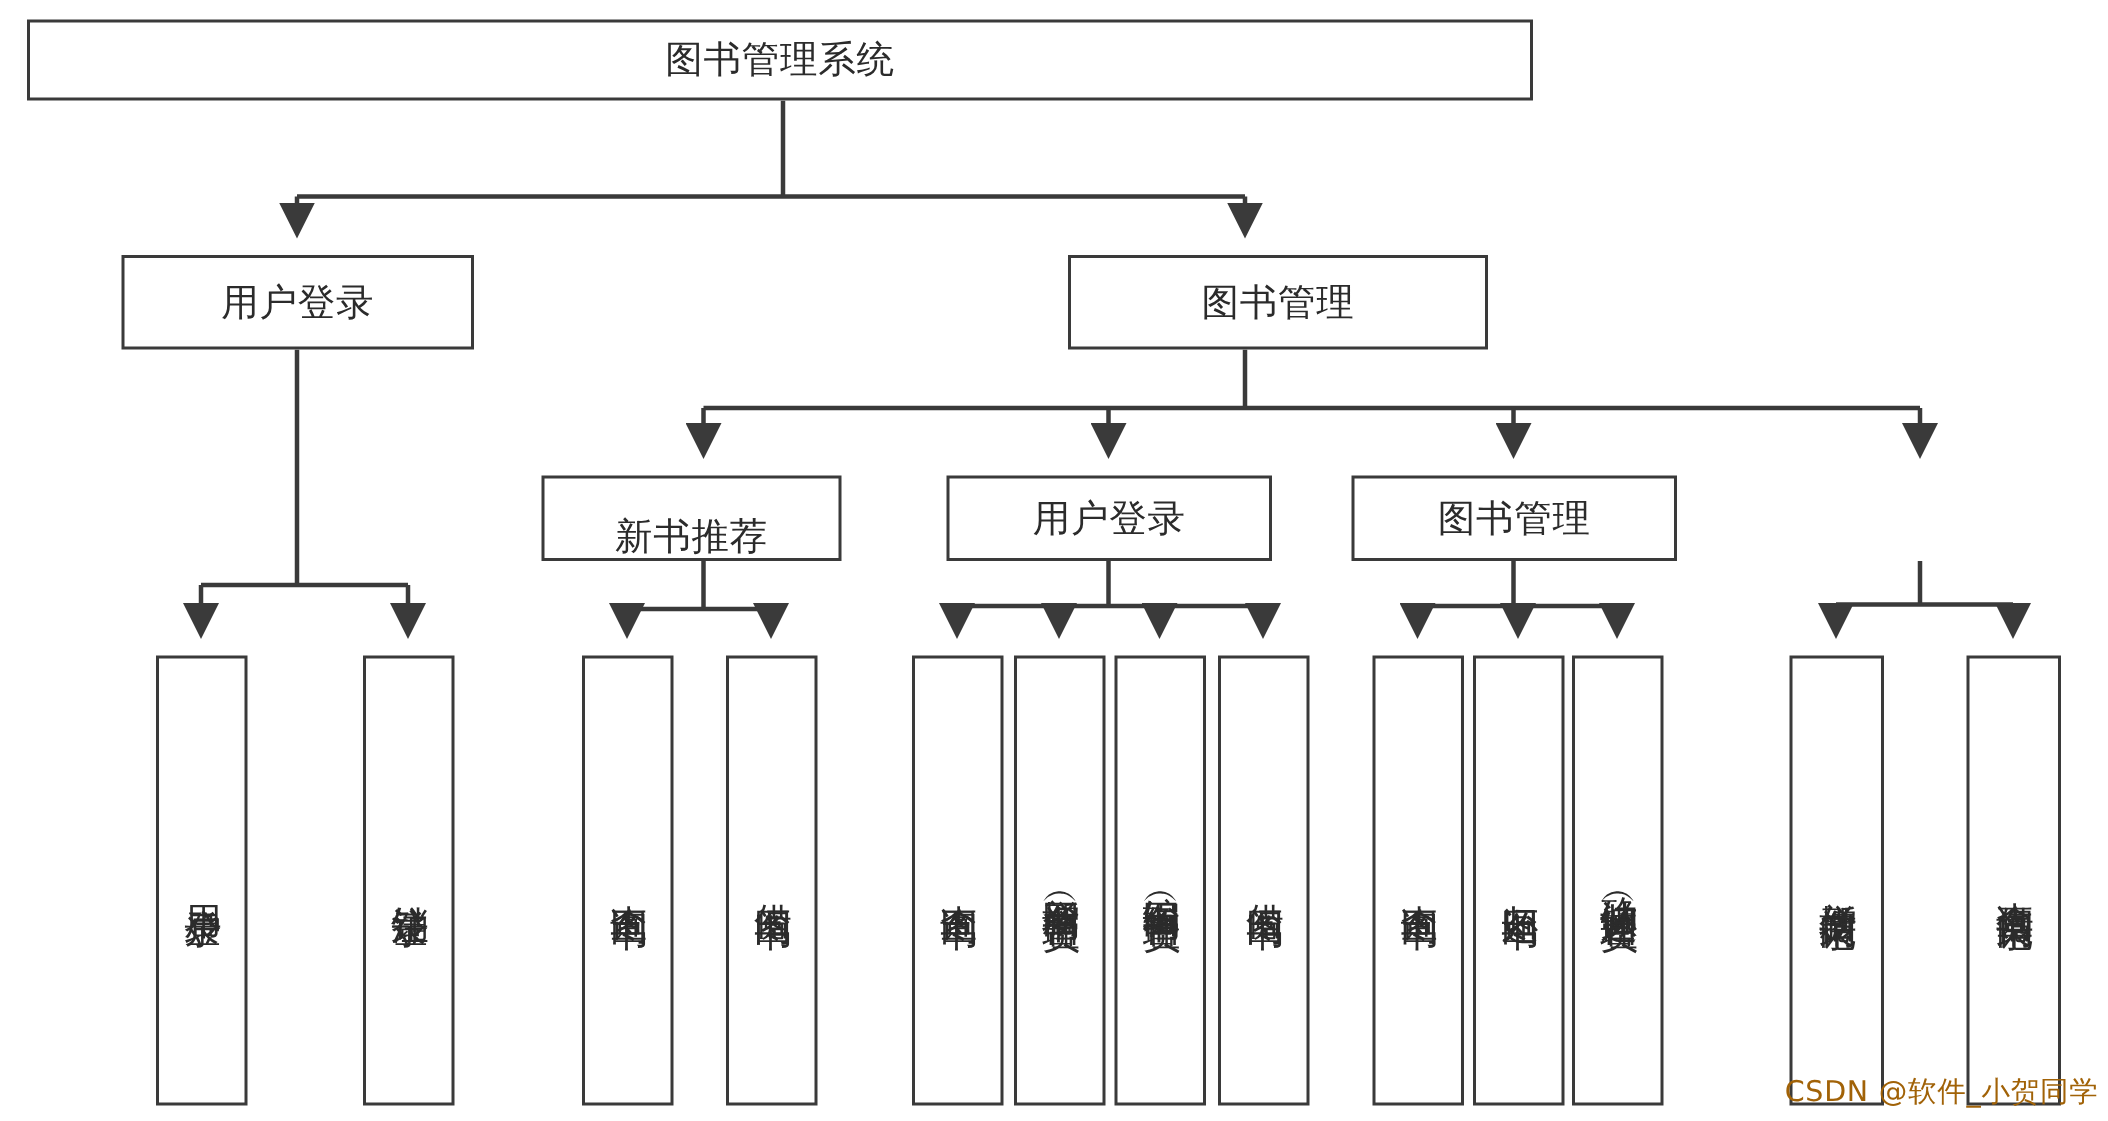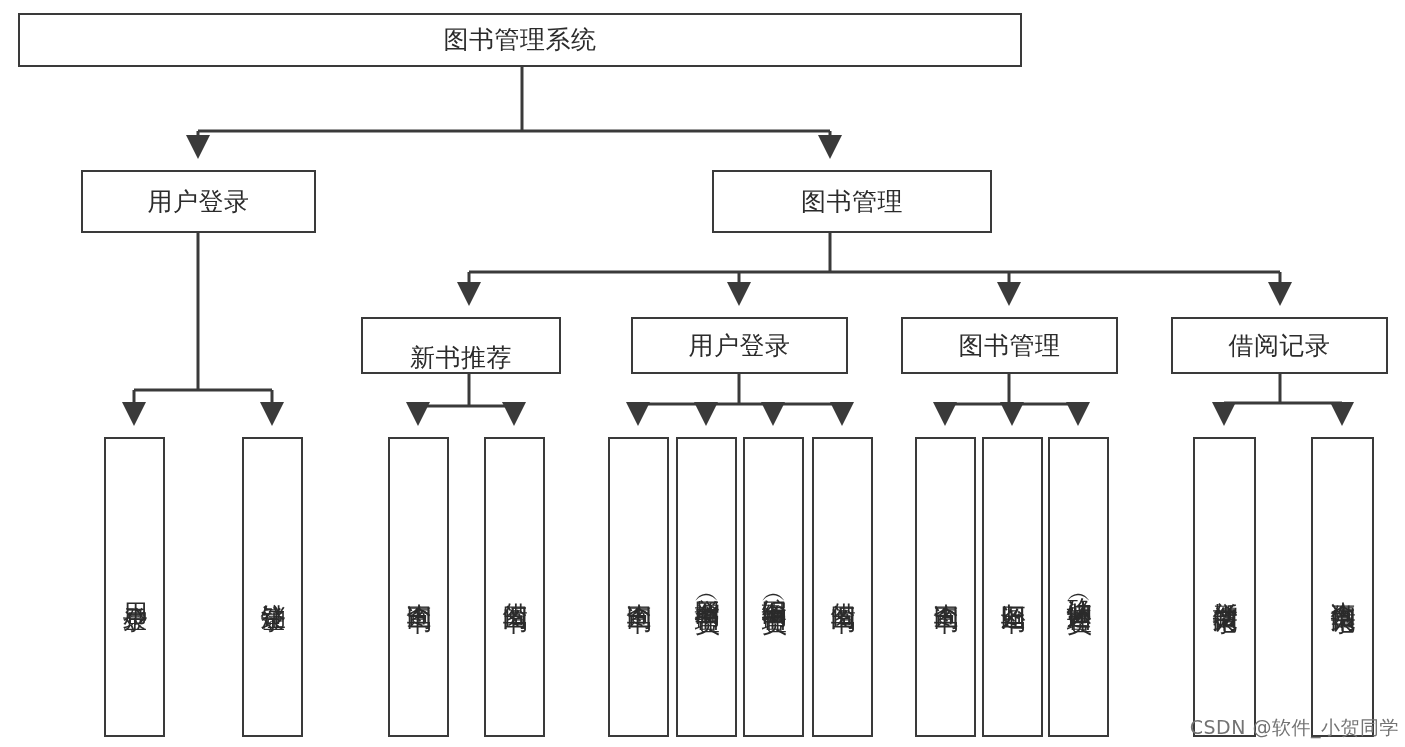--- a/index.html
+++ b/index.html
@@ -60,21 +60,21 @@
     line-height: 1.22;
     letter-spacing: 2px;
     white-space: nowrap;
     text-align: center;
   }
   .watermark {
     position: absolute;
     right: 6px;
     bottom: 6px;
     font-size: 19px;
-    color: #737373;
+    color: #a16207;
     letter-spacing: 0.5px;
     white-space: nowrap;
   }
 </style>
 </head>
 <body>
 
 <div id="canvas">
 
   <svg class="wires" viewBox="0 0 1405 747" xmlns="http://www.w3.org/2000/svg">
@@ -144,23 +144,20 @@
   </div>
 
   <div class="node h" style="left:631px; top:317px; width:217px; height:57px;">
     <span class="label">用户登录</span>
   </div>
 
   <div class="node h" style="left:901px; top:317px; width:217px; height:57px;">
     <span class="label">图书管理</span>
   </div>
 
-  <div class="node h" style="left:1171px; top:317px; width:217px; height:57px;">
-    <span class="label">借阅记录</span>
-  </div>
 
   <div class="node v" style="left:104px; top:437px; width:61px; height:300px;">
     <span class="label">用户登录</span>
   </div>
 
   <div class="node v" style="left:242px; top:437px; width:61px; height:300px;">
     <span class="label">注销登录</span>
   </div>
 
   <div class="node v" style="left:388px; top:437px; width:61px; height:300px;">

